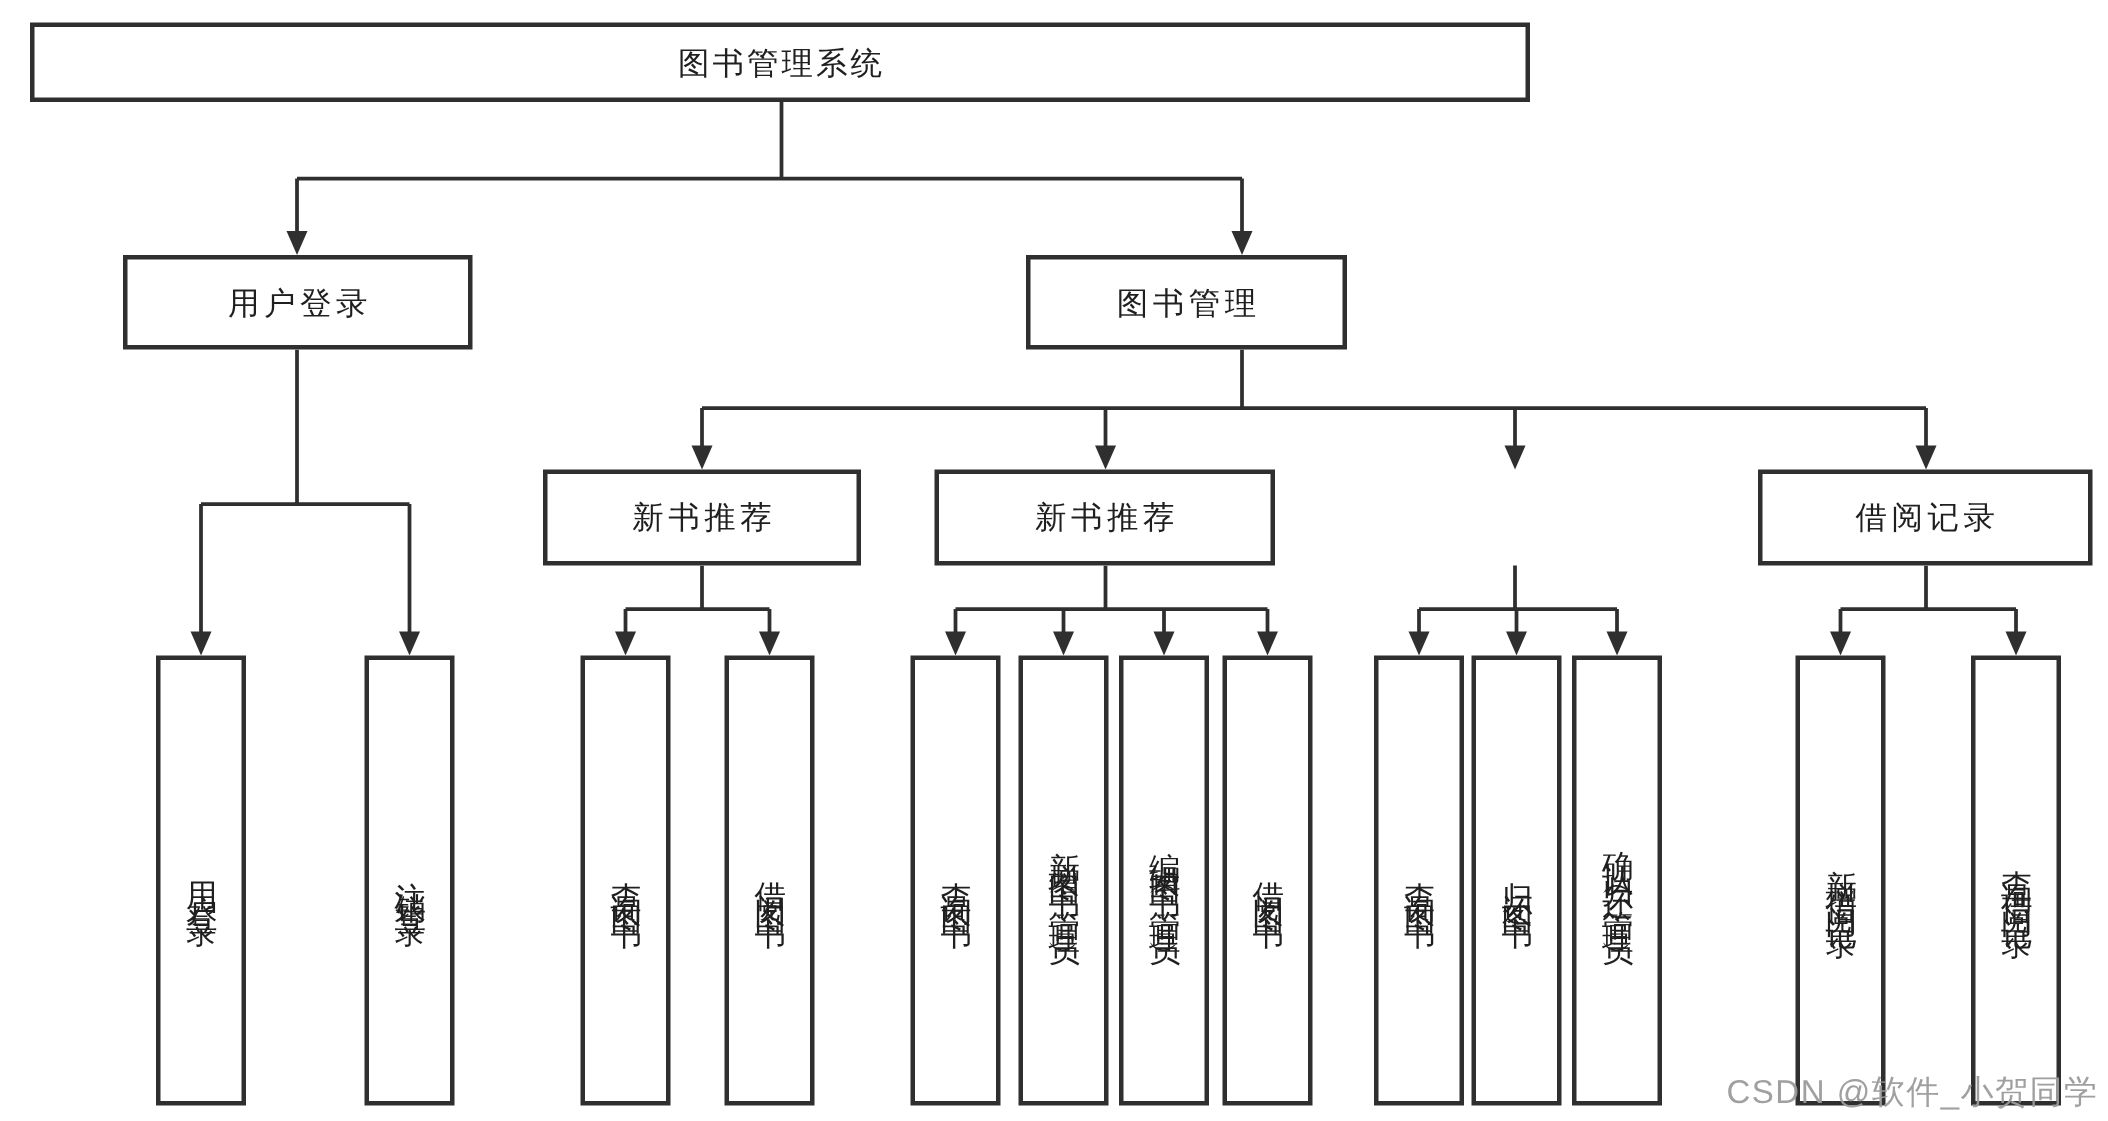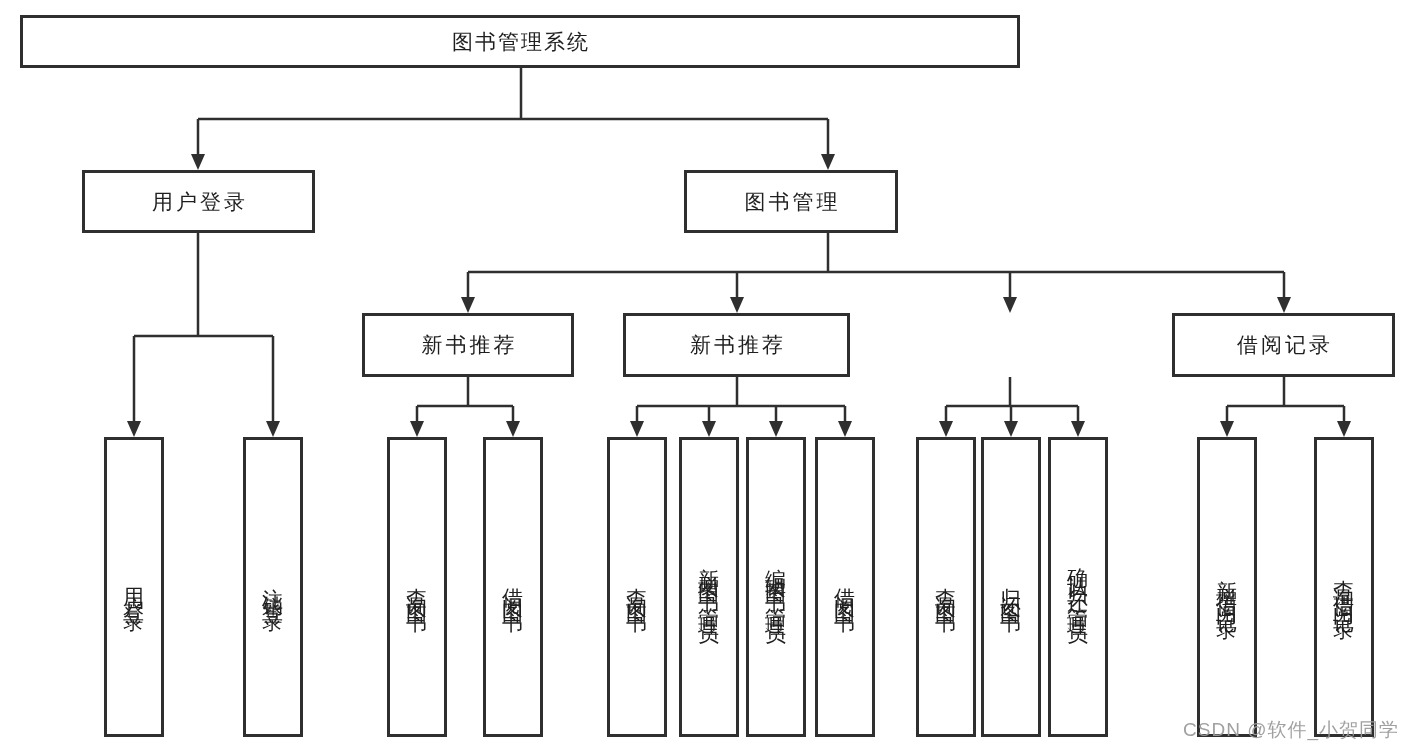--- a/index.html
+++ b/index.html
@@ -48,21 +48,21 @@
   .t-current{left:902px;top:313px;width:215px;height:64px;}
   .t-records{left:1172px;top:313px;width:223px;height:64px;}
   .l1{left:104px;} .l2{left:243px;}
   .l3{left:387px;} .l4{left:483px;}
   .l5{left:607px;} .l6{left:679px;} .l7{left:746px;} .l8{left:815px;}
   .l9{left:916px;} .l10{left:981px;} .l11{left:1048px;}
   .l12{left:1197px;} .l13{left:1314px;}
   .watermark{
     position:absolute;
     right:6px;bottom:4px;
-    font-size:19px;
+    font-size:22px;
     color:var(--watermark);
     letter-spacing:1px;
     z-index:3;
     opacity:.95;
     white-space:nowrap;
   }
 </style>
 </head>
 <body>
 

